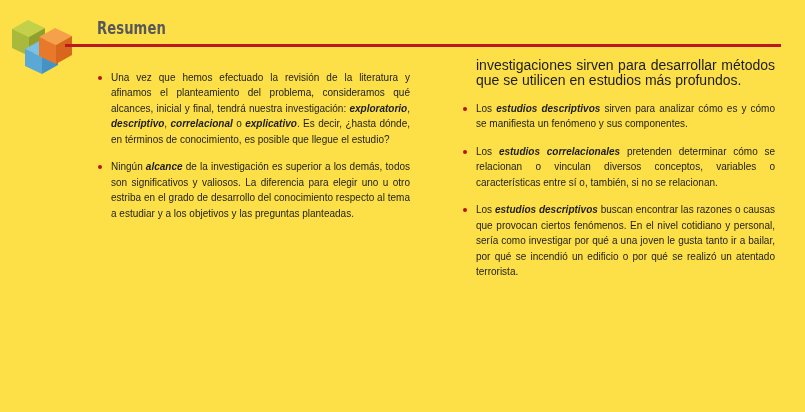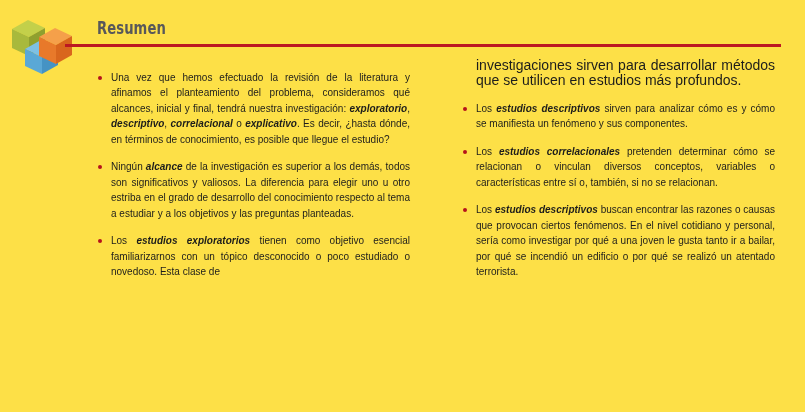--- a/index.html
+++ b/index.html
@@ -163,25 +163,20 @@
           <em>correlacional</em> o
           <em>explicativo</em>. Es decir, ¿hasta dónde,
           en términos de conocimiento, es <span class="lastline">posible que llegue el estudio?</span>
         </li>
         <li>
           Ningún <em>alcance</em> de la investigación es
           superior a los demás, todos son significativos y valiosos. La diferencia para
           elegir uno u otro estriba en el grado de desarrollo del conocimiento respecto al
           tema a estudiar y a los objetivos y las preguntas planteadas.
         </li>
-        <li>
-          Los <em>estudios exploratorios</em> tienen como
-          objetivo esencial familiarizarnos con un tópico descono­cido o poco estudiado
-          o novedoso. Esta clase de
-        </li>
       </ul>
     </div>
 
     <div class="col col-right">
       <div class="runover">
         investigaciones sirven para desarrollar métodos que se utilicen en estudios más
         profundos.
       </div>
       <ul class="bullets">
         <li>

